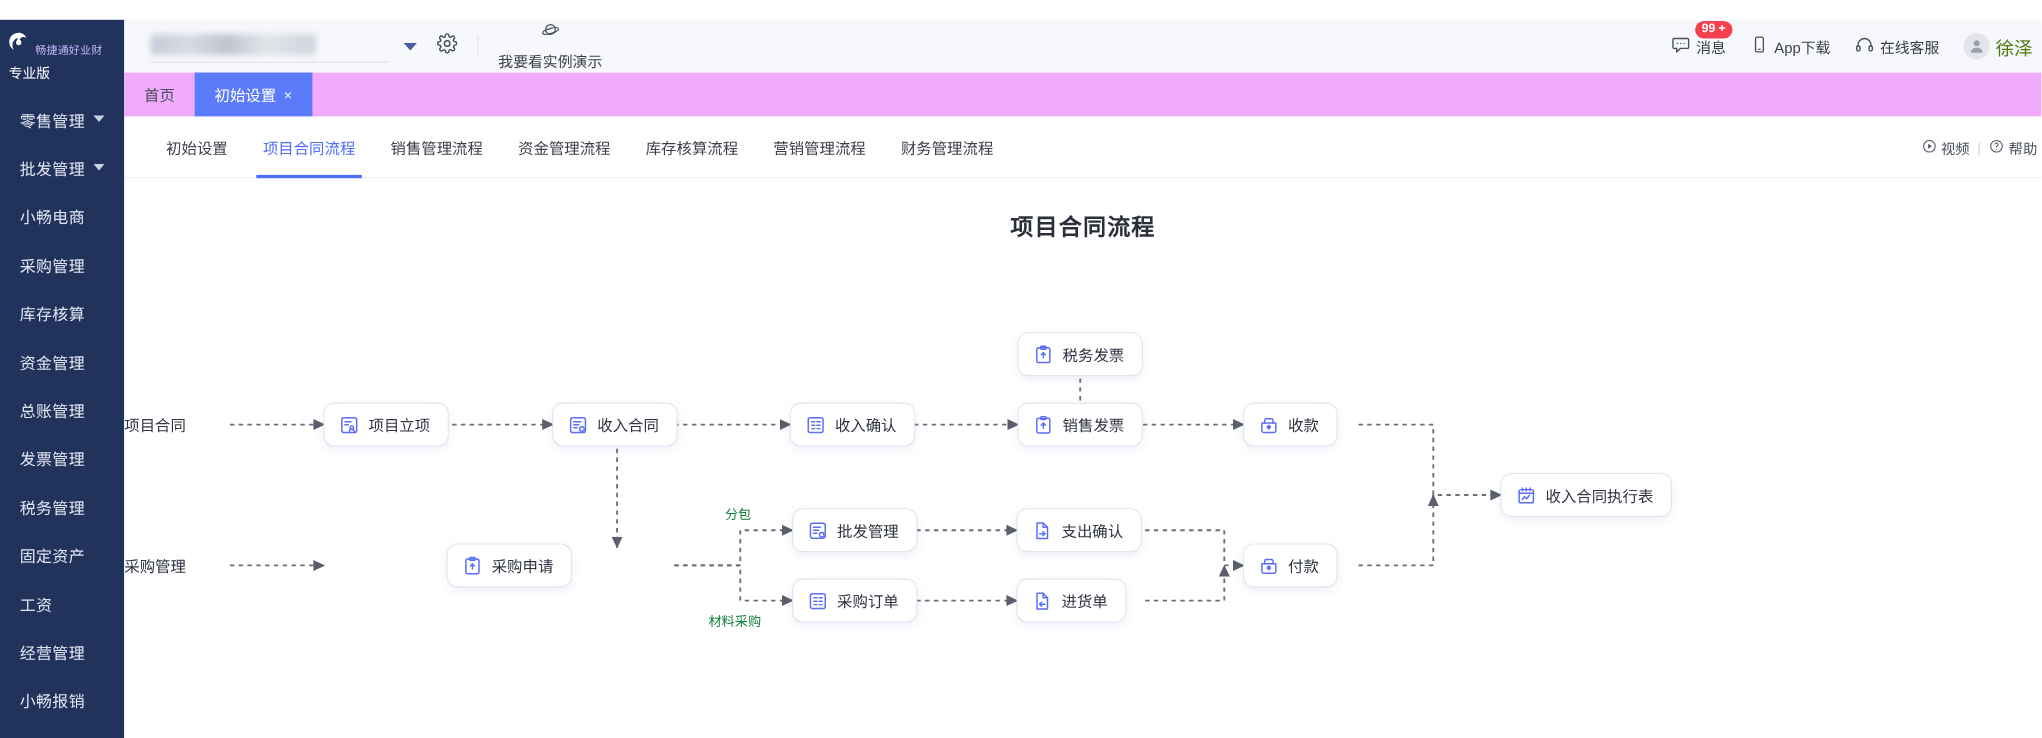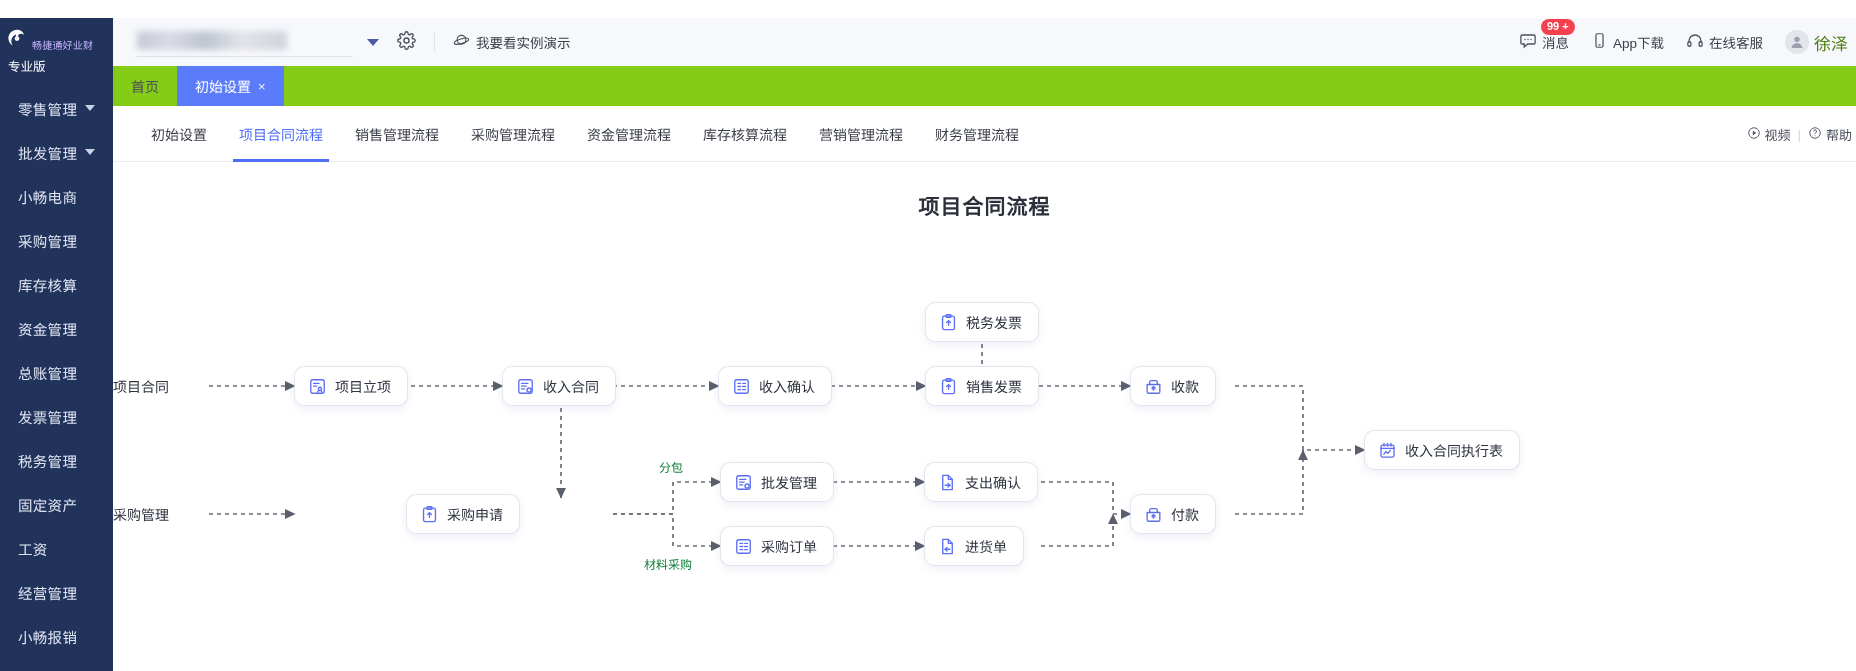--- a/index.html
+++ b/index.html
@@ -62,21 +62,21 @@
   }
   .chev-down {
     margin-left: 14px; width: 0; height: 0;
     border-left: 6px solid transparent; border-right: 6px solid transparent;
     border-top: 7px solid #4a5ba8; cursor: pointer;
   }
   .gear { margin-left: 18px; cursor: pointer; }
   .tb-divider { width: 1px; height: 20px; background: #e2e5ec; margin: 0 18px; }
   .demo-link {
     display: flex; align-items: center; gap: 6px;
-    font-size: 13.5px; color: #3b3f4a; cursor: pointer; white-space: nowrap;
+    font-size: 13.5px; color: #3b3f4a; cursor: pointer; white-space: nowrap; flex-direction: column;
   }
   .tb-right {
     margin-left: auto; display: flex; align-items: center;
     gap: 22px; padding-right: 8px;
   }
   .tb-btn {
     position: relative; display: flex; align-items: center; gap: 5px;
     font-size: 13.5px; color: #3b3f4a; cursor: pointer; white-space: nowrap;
   }
   .badge {
@@ -87,21 +87,21 @@
   }
   .avatar {
     width: 24px; height: 24px; border-radius: 50%; background: #e3e5ea;
     display: flex; align-items: center; justify-content: center;
   }
   .user-name { font-size: 17px; color: #4d7c0f; white-space: nowrap; }
 
   
   #wintabs {
     position: absolute; left: 113px; top: 66px; right: 0; height: 40px;
-    background: #84cc16; display: flex; align-items: stretch; padding-left: 0;
+    background: #f0abfc; display: flex; align-items: stretch; padding-left: 0;
   }
   .wtab {
     display: flex; align-items: center; gap: 7px;
     padding: 0 18px; font-size: 14px; color: #4a4f5c; cursor: pointer;
   }
   .wtab.active { background: #5b7cfa; color: #ffffff; }
   .wtab-close { font-size: 13px; opacity: .9; cursor: pointer; }
 
   
   #content {
@@ -298,21 +298,20 @@
       </div>
     </div>
 
   <main id="content">
 
     <div id="subtabs">
       <div id="subtabs-list" style="display:flex;align-items:center;">
           <div class="stab">初始设置</div>
           <div class="stab active">项目合同流程</div>
           <div class="stab">销售管理流程</div>
-          <div class="stab">采购管理流程</div>
           <div class="stab">资金管理流程</div>
           <div class="stab">库存核算流程</div>
           <div class="stab">营销管理流程</div>
           <div class="stab">财务管理流程</div>
         </div>
       <div class="subtabs-right">
         <span class="sr-item">
           <span>
             <svg viewBox="0 0 24 24" width="14" height="14" fill="none" stroke="#4d5260" stroke-width="1.6">
               <circle cx="12" cy="12" r="9"></circle>

